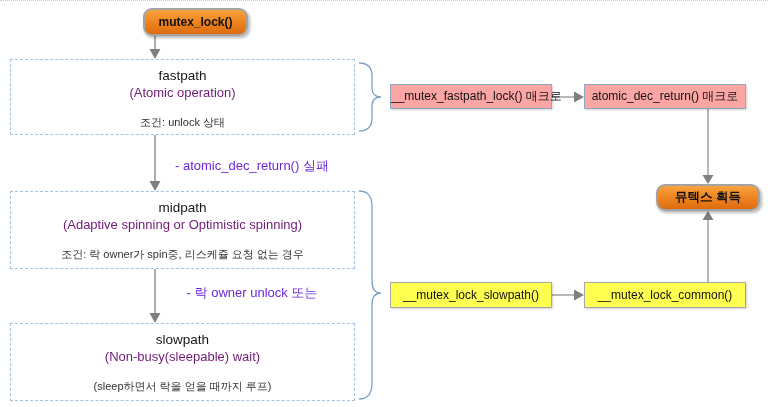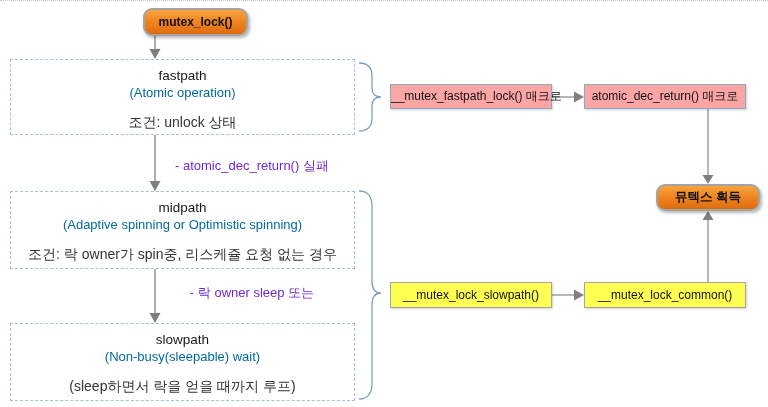--- a/index.html
+++ b/index.html
@@ -23,22 +23,22 @@
   #mutex-acquired { left:656px; top:183px; width:104px; height:27px; font-size:12.5px;text-align:center; }
 
   .dashed-box {
     position:absolute; left:10px; width:345px; z-index:2;
     border:1px dashed #a6c1dd; background:#fff; text-align:center; padding-top:7px;
   }
   #fastpath-box { top:58px; height:76px; }
   #midpath-box { top:190px; height:78px; }
   #slowpath-box { top:322px; height:78px; }
   .path-title { font-size:13.5px; font-weight:normal; color:#171717; line-height:17px; }
-  .path-subtitle { font-size:13px; color:#0369a1; line-height:17px; }
-  .path-condition { font-size:14px; color:#333; line-height:16px; margin-top:13px; }
+  .path-subtitle { font-size:13px; color:#701a75; line-height:17px; }
+  .path-condition { font-size:11px; color:#333; line-height:16px; margin-top:13px; }
 
   .edge-label {
     position:absolute; z-index:2; font-size:13px; color:#6d28d9; line-height:17px;
     white-space:nowrap;
   }
   #edge-label-1 { left:175px; top:156px; }
   #edge-label-2 { left:172px; top:283px; width:160px; text-align:center; white-space:normal; }
 
   .fn-node {
     position:absolute; z-index:2; height:25px; width:162px;
@@ -109,21 +109,21 @@
 
   <div class="edge-label" id="edge-label-1">- atomic_dec_return() 실패</div>
 
   <div class="dashed-box" id="midpath-box">
     <div class="path-title">midpath</div>
     <div class="path-subtitle">(Adaptive spinning or Optimistic spinning)</div>
     <div class="path-condition">조건: 락 owner가 spin중, 리스케쥴 요청 없는 경우</div>
   </div>
 
   <div class="edge-label" id="edge-label-2">
-    <div>- 락 owner sleep 또는</div>
+    <div>- 락 owner unlock 또는</div>
   </div>
 
   <div class="dashed-box" id="slowpath-box">
     <div class="path-title">slowpath</div>
     <div class="path-subtitle">(Non-busy(sleepable) wait)</div>
     <div class="path-condition">(sleep하면서 락을 얻을 때까지 루프)</div>
   </div>
 
   <div class="fn-node gray-node" id="fastpath-macro">__mutex_fastpath_lock() 매크로</div>
   <div class="fn-node gray-node" id="atomic-macro">atomic_dec_return() 매크로</div>

